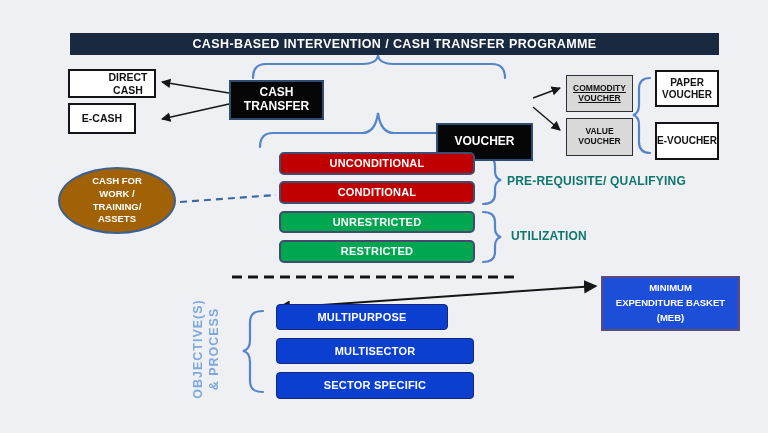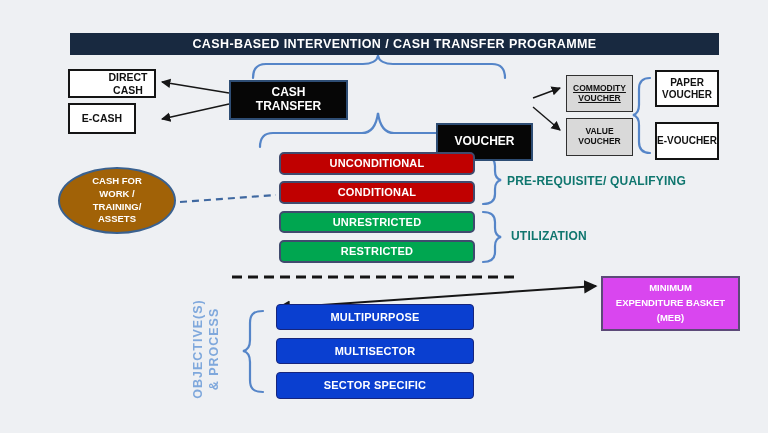--- a/index.html
+++ b/index.html
@@ -13,21 +13,21 @@
     background:#182940;color:#ffffff;font-size:12.5px;letter-spacing:.4px;
   }
   .white-box{background:#ffffff;border:2px solid #141414;color:#111;font-size:10.5px;}
   .black-box{background:#060606;border:2px solid #2e4d74;color:#ffffff;font-size:12px;}
   .gray-box{background:#d9d9d9;border:1.5px solid #303030;color:#111;font-size:8.5px;}
   .sm-white{font-size:10px;}
   .pill{border-radius:5px;border:2px solid #404b6e;color:#fff;font-size:11px;letter-spacing:.2px;}
   .pill-red{background:#c00000;}
   .pill-green{background:#00a650;}
   .blue-box{background:#0a3fd0;border:1.5px solid #16257d;border-radius:4px;color:#fff;font-size:11px;letter-spacing:.2px;}
-  .purple-box{background:#d946ef;border:2px solid #5c4a78;color:#fff;font-size:9.5px;line-height:1.55;}
+  .purple-box{background:#1d4ed8;border:2px solid #5c4a78;color:#fff;font-size:9.5px;line-height:1.55;}
   .ellipse{
     background:#a16207;border:2.5px solid #3a618f;border-radius:50%;
     color:#fff;font-size:9.5px;line-height:1.32;flex-direction:column;
   }
   .side-label{color:#0f766e;font-size:12px;letter-spacing:.2px;white-space:nowrap;}
   .rot-label{
     color:#7fa8dc;font-size:12.5px;letter-spacing:1px;line-height:1.3;text-align:center;
     transform:rotate(-90deg);display:flex;flex-direction:column;align-items:center;justify-content:center;
   }
   svg.overlay{position:absolute;left:0;top:0;z-index:1;}
@@ -69,21 +69,21 @@
 
     <path d="M180,202 L276,195" stroke="#3f68a0" stroke-width="2.2" fill="none" stroke-dasharray="7 5"></path>
 
     <path d="M232,277 L516,277" stroke="#151515" stroke-width="3.2" fill="none" stroke-dasharray="10 6"></path>
   </svg>
 
   <div class="abs box banner" style="left:70px;top:33px;width:649px;height:22px;">CASH-BASED INTERVENTION / CASH TRANSFER PROGRAMME</div>
 
   <div class="abs box white-box" style="left:68px;top:69px;width:88px;height:29px;padding-left:32px;">DIRECT CASH</div>
   <div class="abs box white-box" style="left:68px;top:103px;width:68px;height:31px;">E-CASH</div>
-  <div class="abs box black-box" style="left:229px;top:80px;width:119px;height:40px;padding:0 10px;">CASH TRANSFER</div>
+  <div class="abs box black-box" style="left:229px;top:80px;width:95px;height:40px;padding:0 10px;">CASH TRANSFER</div>
 
   <div class="abs box black-box" style="left:436px;top:82px;width:97px;height:38px;margin-top:41px;">VOUCHER</div>
   <div class="abs box gray-box" style="left:566px;top:75px;width:67px;height:37px;padding:0 6px;text-decoration:underline;">COMMODITY VOUCHER</div>
   <div class="abs box gray-box" style="left:566px;top:118px;width:67px;height:38px;padding:0 10px;">VALUE VOUCHER</div>
   <div class="abs box white-box sm-white" style="left:655px;top:70px;width:64px;height:37px;padding:0 8px;">PAPER VOUCHER</div>
   <div class="abs box white-box sm-white" style="left:655px;top:122px;width:64px;height:38px;">E-VOUCHER</div>
 
   <div class="abs box pill pill-red" style="left:279px;top:152px;width:196px;height:23px;">UNCONDITIONAL</div>
   <div class="abs box pill pill-red" style="left:279px;top:181px;width:196px;height:23px;">CONDITIONAL</div>
   <div class="abs side-label" style="left:507px;top:174px;">PRE-REQUISITE/ QUALIFYING</div>
@@ -96,21 +96,21 @@
     <span>CASH FOR</span>
     <span>WORK /</span>
     <span>TRAINING/</span>
     <span>ASSETS</span>
   </div>
 
   <div class="abs rot-label" style="left:146px;top:327px;width:120px;height:44px;">
     <span>OBJECTIVE(S)</span>
     <span>&amp; PROCESS</span>
   </div>
-  <div class="abs box blue-box" style="left:276px;top:304px;width:198px;height:26px;">MULTIPURPOSE</div>
+  <div class="abs box blue-box" style="left:276px;top:304px;width:172px;height:26px;">MULTIPURPOSE</div>
   <div class="abs box blue-box" style="left:276px;top:338px;width:198px;height:26px;">MULTISECTOR</div>
   <div class="abs box blue-box" style="left:276px;top:372px;width:198px;height:27px;">SECTOR SPECIFIC</div>
 
   <div class="abs box purple-box" style="left:601px;top:276px;width:139px;height:55px;flex-direction:column;">
     <span>MINIMUM</span>
     <span>EXPENDITURE BASKET</span>
     <span>(MEB)</span>
   </div>
 
 </div>

